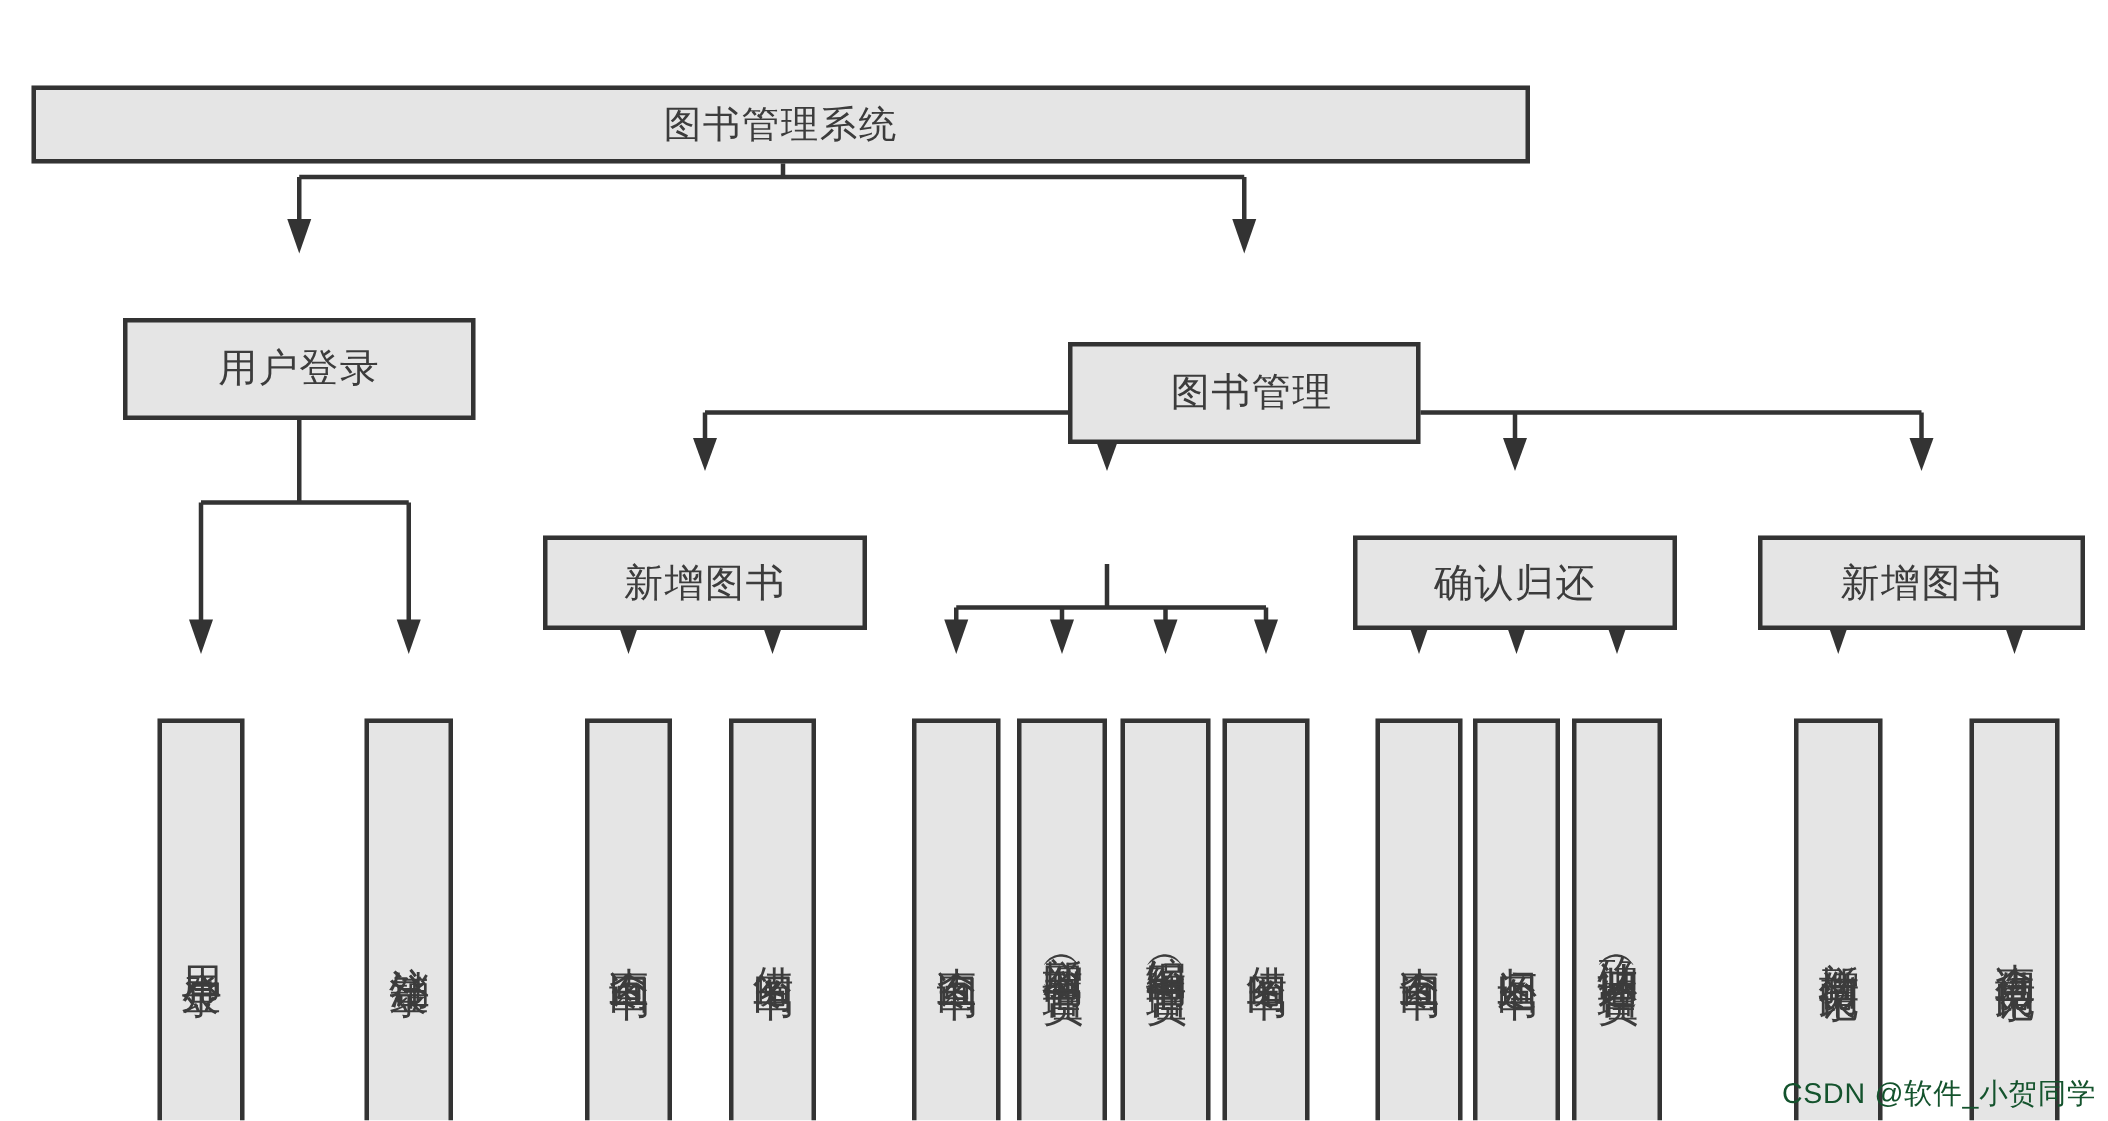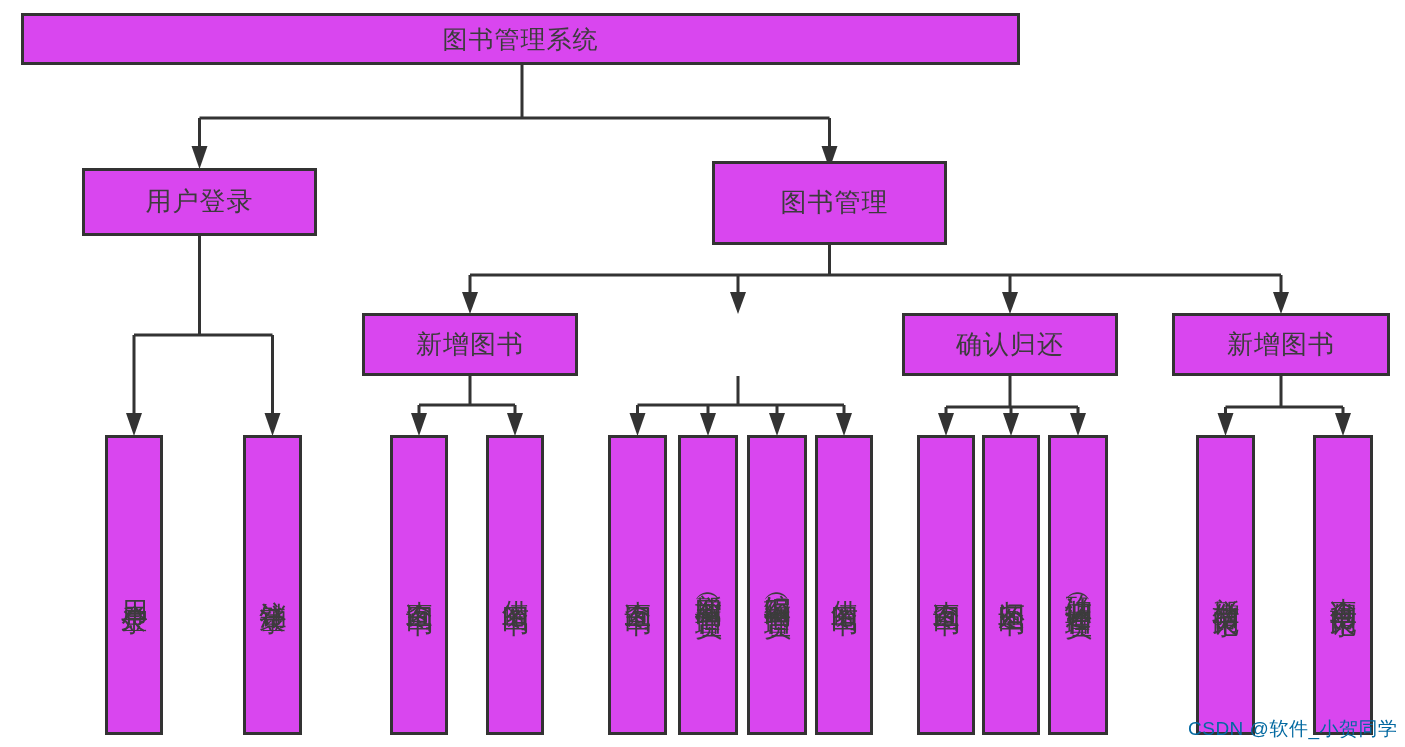--- a/index.html
+++ b/index.html
@@ -12,42 +12,43 @@
     width:1405px;height:747px;
     background:#ffffff;
     font-family:"Liberation Sans","DejaVu Sans",sans-serif;
     overflow:hidden;
   }
   #connectors{position:absolute;left:0;top:0;width:1405px;height:747px;}
   .node{
     position:absolute;
     box-sizing:border-box;
     border:3px solid var(--line);
-    background:#d946ef;
+    background:#e5e5e5;
     display:flex;
     align-items:center;
     justify-content:center;
     color:var(--text);
     line-height:1.15;
     white-space:nowrap;
+    margin-top:44px;
   }
   .h{font-size:26px;letter-spacing:1px;}
   .v{
     writing-mode:vertical-rl;
     text-orientation:mixed;
     font-size:27px;
     letter-spacing:3px;
     top:435px;height:300px;
     line-height:1;
   }
   #watermark{
     position:absolute;
     left:1188px;top:716px;
     font-size:19px;
-    color:#0369a1;
+    color:#14532d;
     letter-spacing:0.5px;
     white-space:nowrap;
   }
 </style>
 </head>
 <body>
 
 <div id="stage">
 
   <svg id="connectors" viewBox="0 0 1405 747" xmlns="http://www.w3.org/2000/svg">
@@ -79,21 +80,21 @@
       <polygon points="1003,413 1019,413 1011,436"></polygon>
       <polygon points="1070,413 1086,413 1078,436"></polygon>
       <polygon points="1217.5,413 1233.5,413 1225.5,436"></polygon>
       <polygon points="1335,413 1351,413 1343,436"></polygon>
     </g>
   </svg>
 
   <div class="node h" style="left:21px;top:13px;width:999px;height:52px;font-size:25px;">图书管理系统</div>
 
   <div class="node h" style="left:82px;top:168px;width:235px;height:68px;">用户登录</div>
-  <div class="node h" style="left:712px;top:161px;width:235px;height:84px;padding-left:10px;">图书管理</div>
+  <div class="node h" style="left:712px;top:184px;width:235px;height:68px;padding-left:10px;">图书管理</div>
 
   <div class="node h" style="left:362px;top:313px;width:216px;height:63px;">新增图书</div>
   <div class="node h" style="left:902px;top:313px;width:216px;height:63px;">确认归还</div>
   <div class="node h" style="left:1172px;top:313px;width:218px;height:63px;">新增图书</div>
 
   <div class="node v" style="left:105px;width:58px;">用户登录</div>
   <div class="node v" style="left:243px;width:59px;">注销登录</div>
 
   <div class="node v" style="left:390px;width:58px;">查询图书</div>
   <div class="node v" style="left:486px;width:58px;">借阅图书</div>

